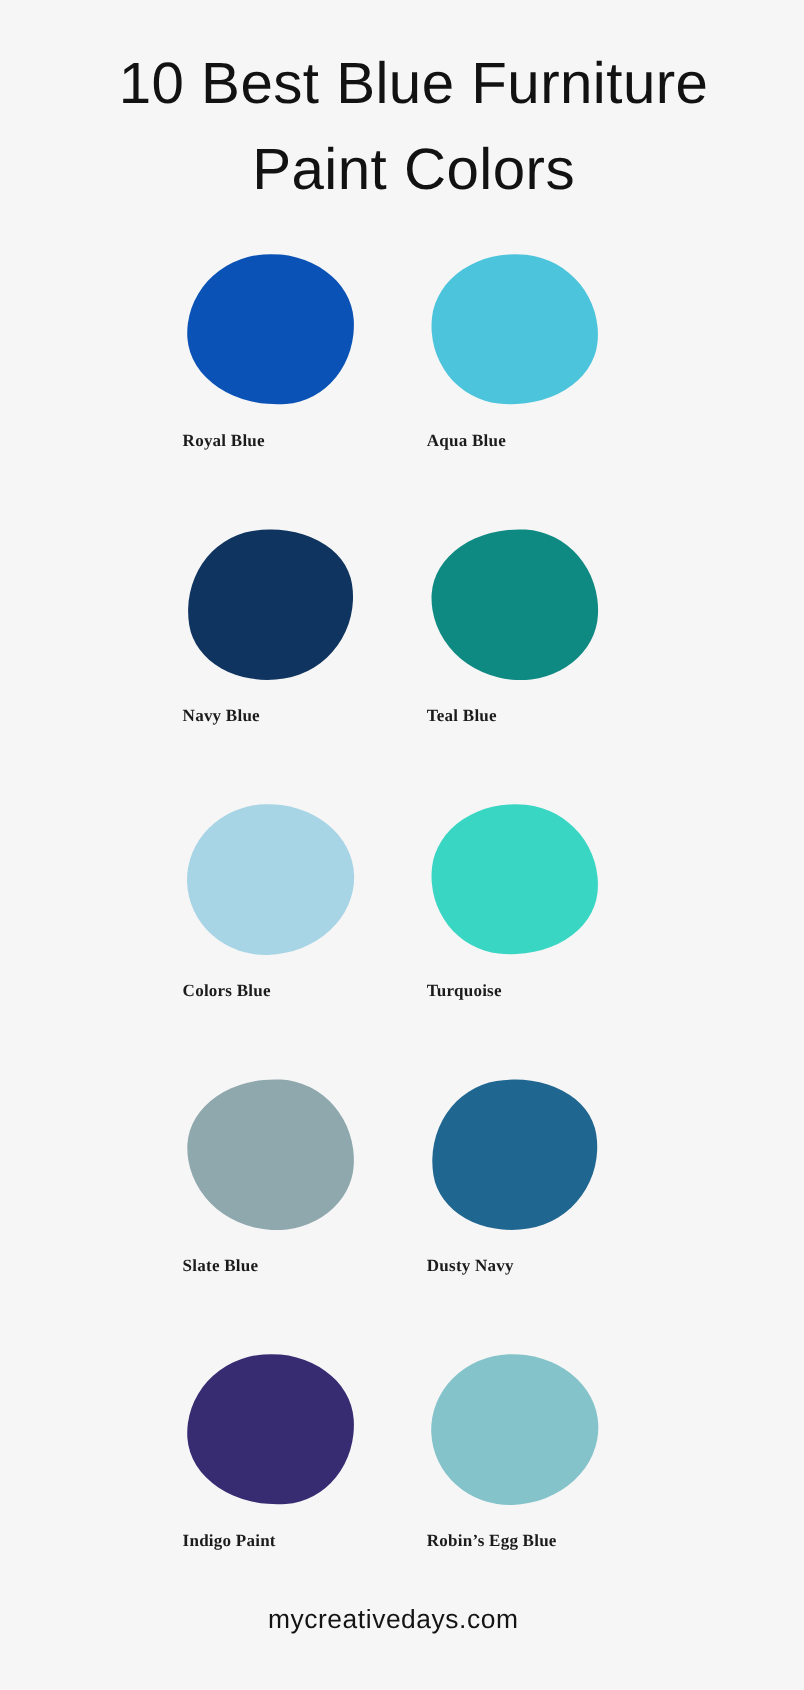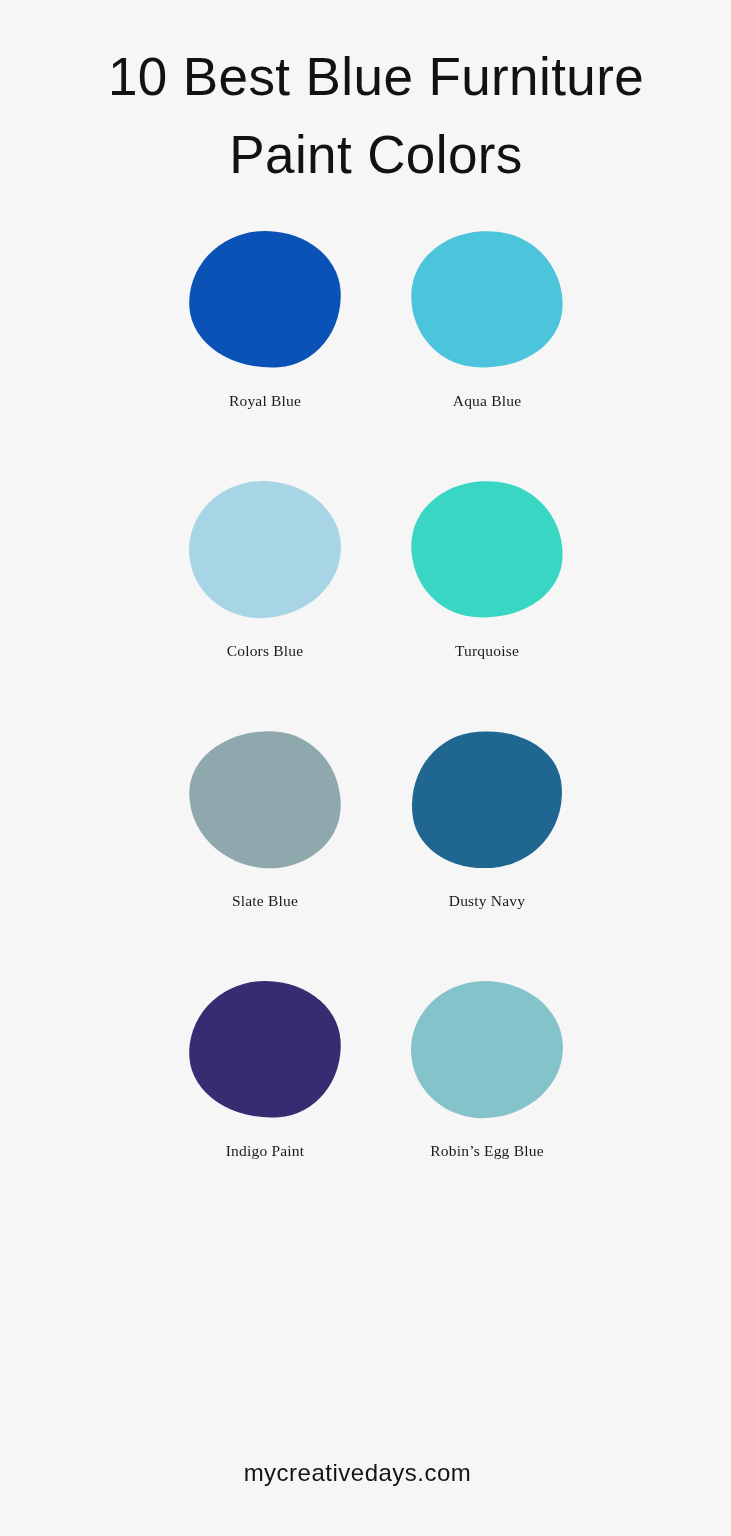--- a/index.html
+++ b/index.html
@@ -51,21 +51,22 @@
   }
   .row {
     display:flex;
     justify-content:space-between;
     height:250px;
   }
   .cell {
     width:198px;
     display:flex;
     flex-direction:column;
-    align-items:center;
+    align-items:flex-start;
+    font-weight:bold;
   }
 
   .blob-wrap {
     width:160px;
     height:150px;
     display:flex;
     align-items:center;
     justify-content:center;
   }
   .blob {
@@ -129,20 +130,34 @@
         <div class="swatch-label">Royal Blue</div>
       </div>
       <div class="cell">
         <div class="blob-wrap">
           <div class="blob v2" style="background: rgb(76, 196, 220);"></div>
         </div>
         <div class="swatch-label">Aqua Blue</div>
       </div>
     </div>
 
+    <div class="row">
+      <div class="cell">
+        <div class="blob-wrap">
+          <div class="blob v3" style="background: rgb(15, 52, 96);"></div>
+        </div>
+        <div class="swatch-label">Navy Blue</div>
+      </div>
+      <div class="cell">
+        <div class="blob-wrap">
+          <div class="blob v4" style="background: rgb(15, 138, 130);"></div>
+        </div>
+        <div class="swatch-label">Teal Blue</div>
+      </div>
+    </div>
 
     <div class="row">
       <div class="cell">
         <div class="blob-wrap">
           <div class="blob v5" style="background: rgb(168, 213, 229);"></div>
         </div>
         <div class="swatch-label">Colors Blue</div>
       </div>
       <div class="cell">
         <div class="blob-wrap">

